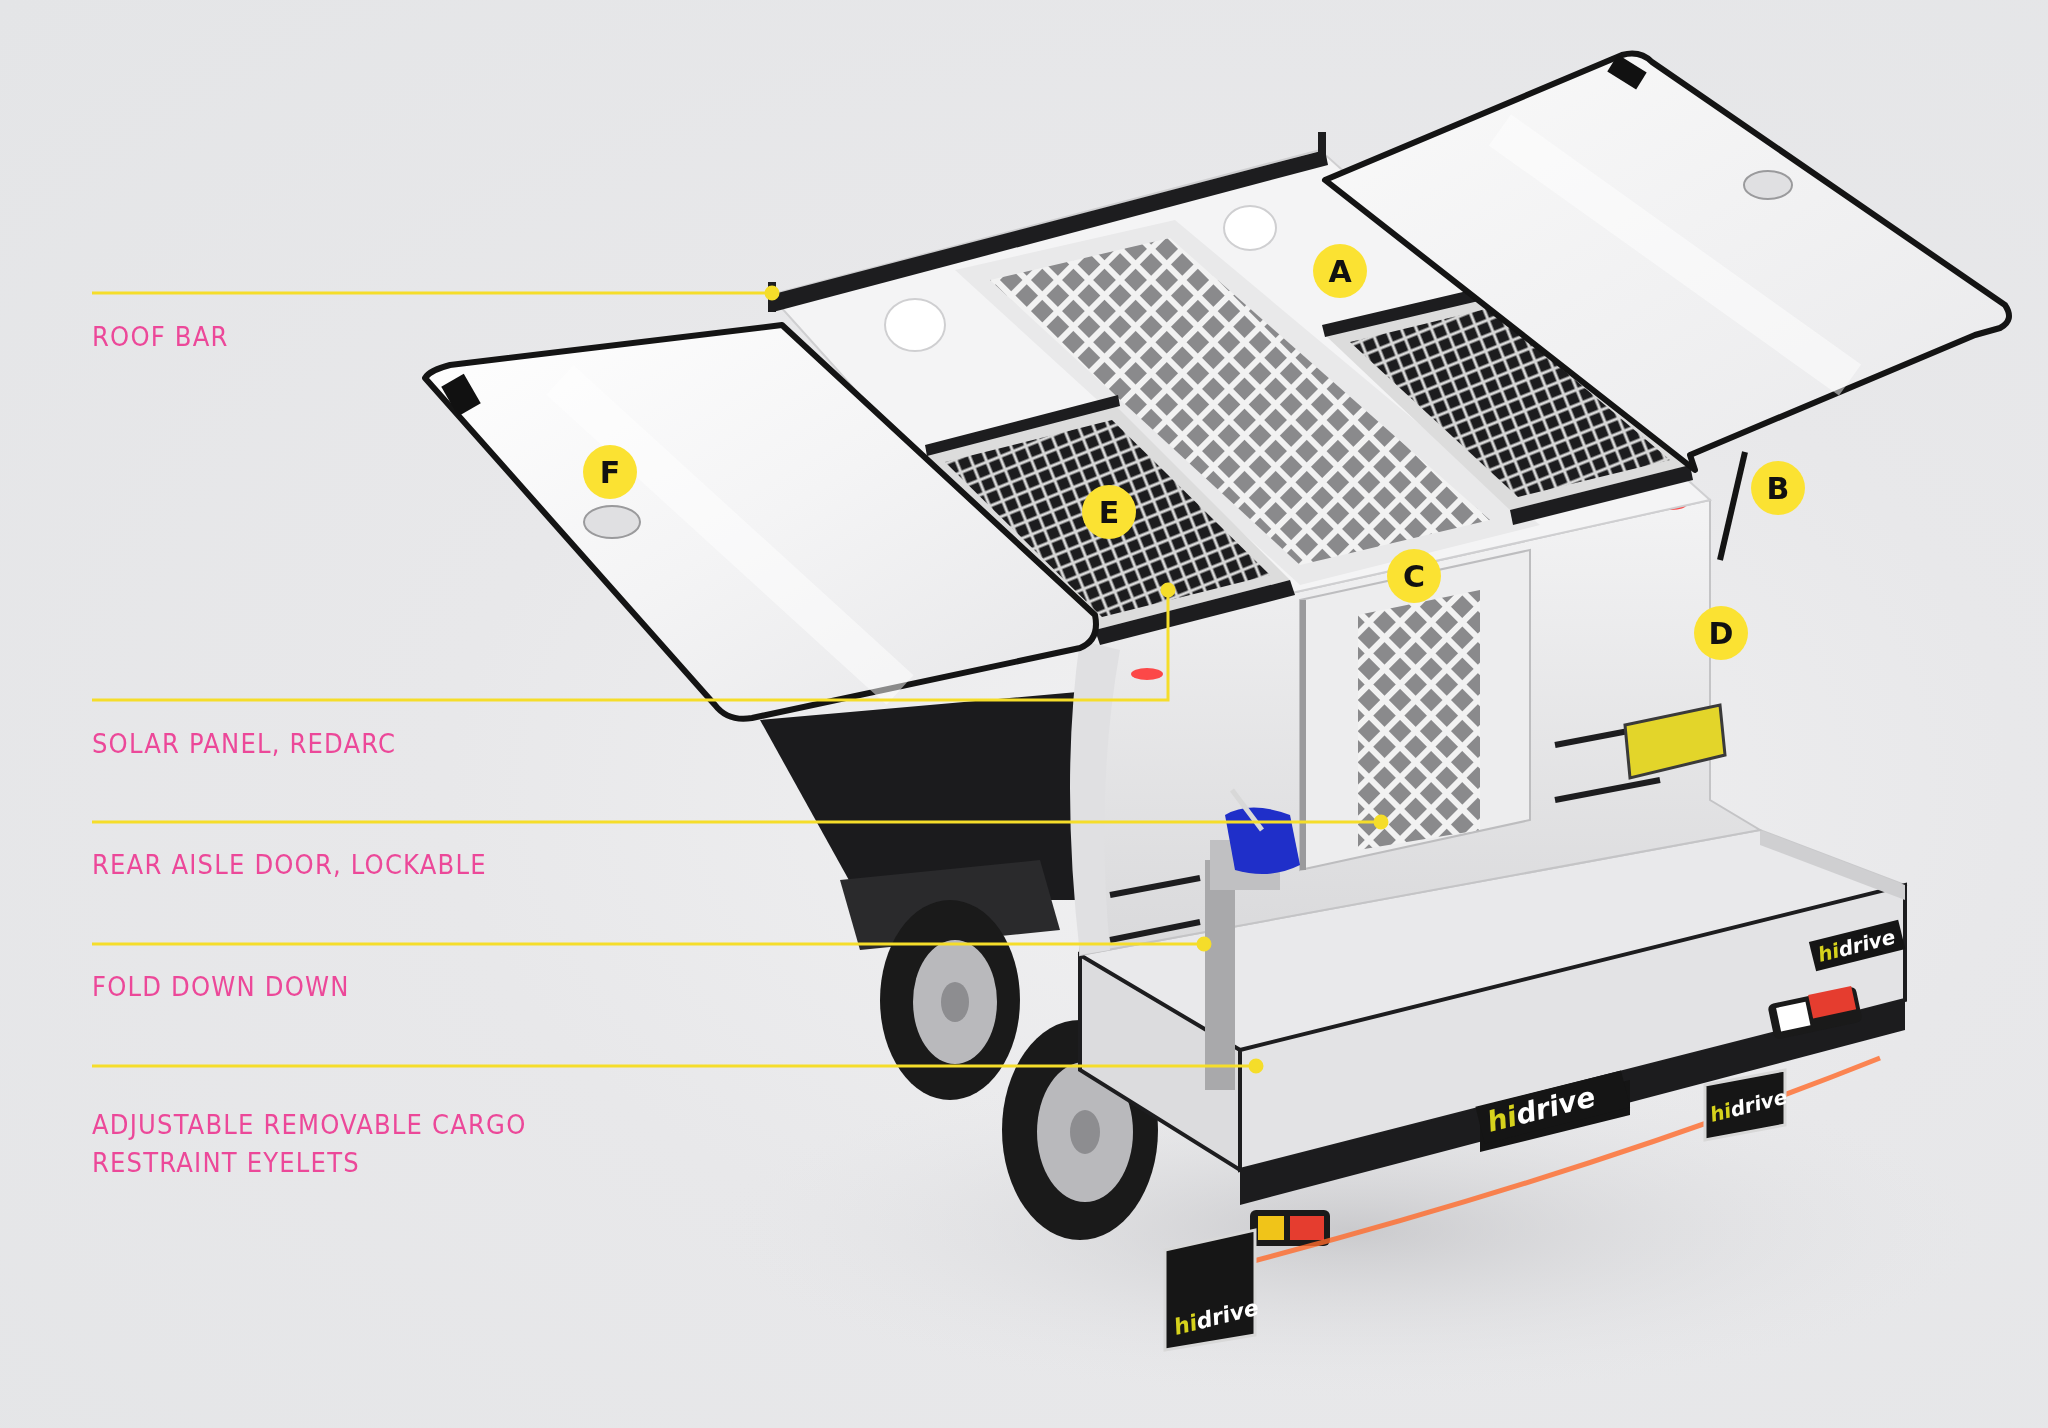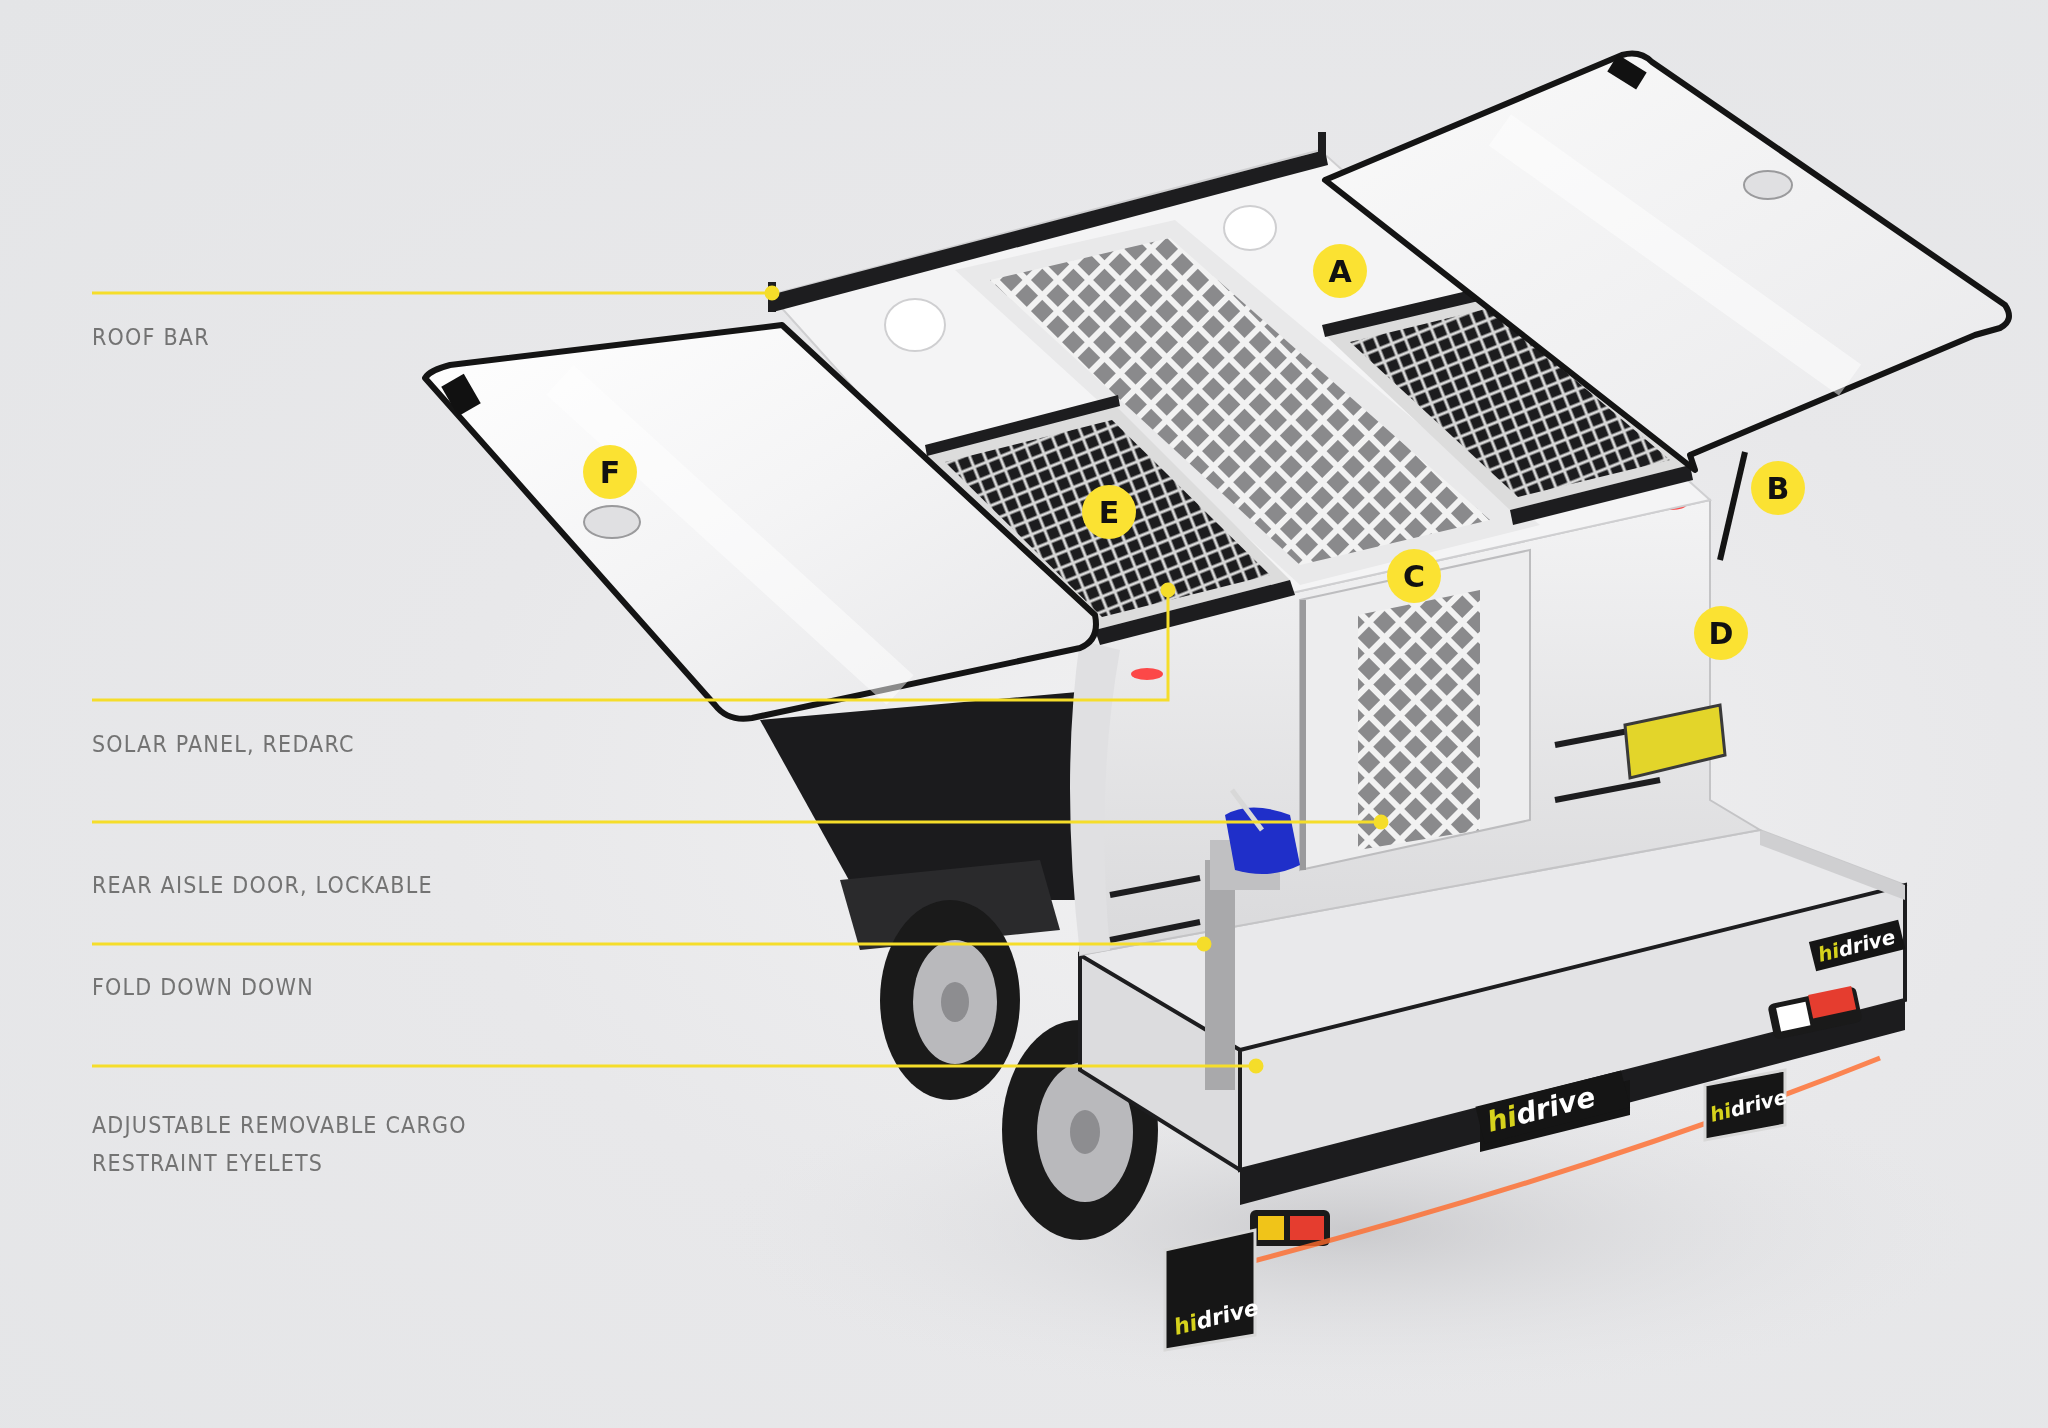--- a/index.html
+++ b/index.html
@@ -3,21 +3,21 @@
 <meta charset="utf-8">
 <style>
   html, body { margin:0; padding:0; }
   body {
     width:2048px; height:1428px; overflow:hidden; position:relative;
     background: radial-gradient(ellipse at 60% 55%, #f1f1f2 0%, #e8e8ea 45%, #e4e5e7 100%);
     font-family: "DejaVu Sans", "Liberation Sans", sans-serif;
   }
   .scene { position:absolute; left:0; top:0; width:2048px; height:1428px; }
   .label {
-    position:absolute; left:92px; color:#737373; font-size:23px; letter-spacing:1.2px;
+    position:absolute; left:92px; color:#ec4899; font-size:27px; letter-spacing:1.2px;
     font-weight:500; line-height:38px; white-space:pre-line;
     font-family: "DejaVu Sans", sans-serif; font-stretch: condensed;
   }
   .marker {
     position:absolute; width:54px; height:54px; border-radius:50%;
     background:#fbe232; color:#111; font-weight:bold; font-size:30px;
     display:flex; align-items:center; justify-content:center;
     font-family:"DejaVu Sans", sans-serif; transform:translate(-50%,-50%);
   }
 </style>
@@ -184,21 +184,21 @@
       <text x="0" y="0" font-size="20"><tspan fill="#d6d21c">hi</tspan><tspan fill="#ffffff">drive</tspan></text>
     </g>
     <g transform="translate(1176,1335) rotate(-14)">
       <text x="0" y="0" font-size="22"><tspan fill="#d6d21c">hi</tspan><tspan fill="#ffffff">drive</tspan></text>
     </g>
   </g>
 </svg>
 
 <div class="label" style="top:318px;">ROOF BAR</div>
 <div class="label" style="top:725px;text-align:right;">SOLAR PANEL, REDARC</div>
-<div class="label" style="top:846px;margin-top:20px;">REAR AISLE DOOR, LOCKABLE</div>
+<div class="label" style="top:846px;">REAR AISLE DOOR, LOCKABLE</div>
 <div class="label" style="top:968px;">FOLD DOWN DOWN</div>
 <div class="label" style="top:1106px;">ADJUSTABLE REMOVABLE CARGO
 RESTRAINT EYELETS</div>
 
 <div class="marker" style="left:1340px; top:271px;">A</div>
 <div class="marker" style="left:1778px; top:488px;">B</div>
 <div class="marker" style="left:1414px; top:576px;">C</div>
 <div class="marker" style="left:1721px; top:633px;">D</div>
 <div class="marker" style="left:1109px; top:512px;">E</div>
 <div class="marker" style="left:610px; top:472px;">F</div>

